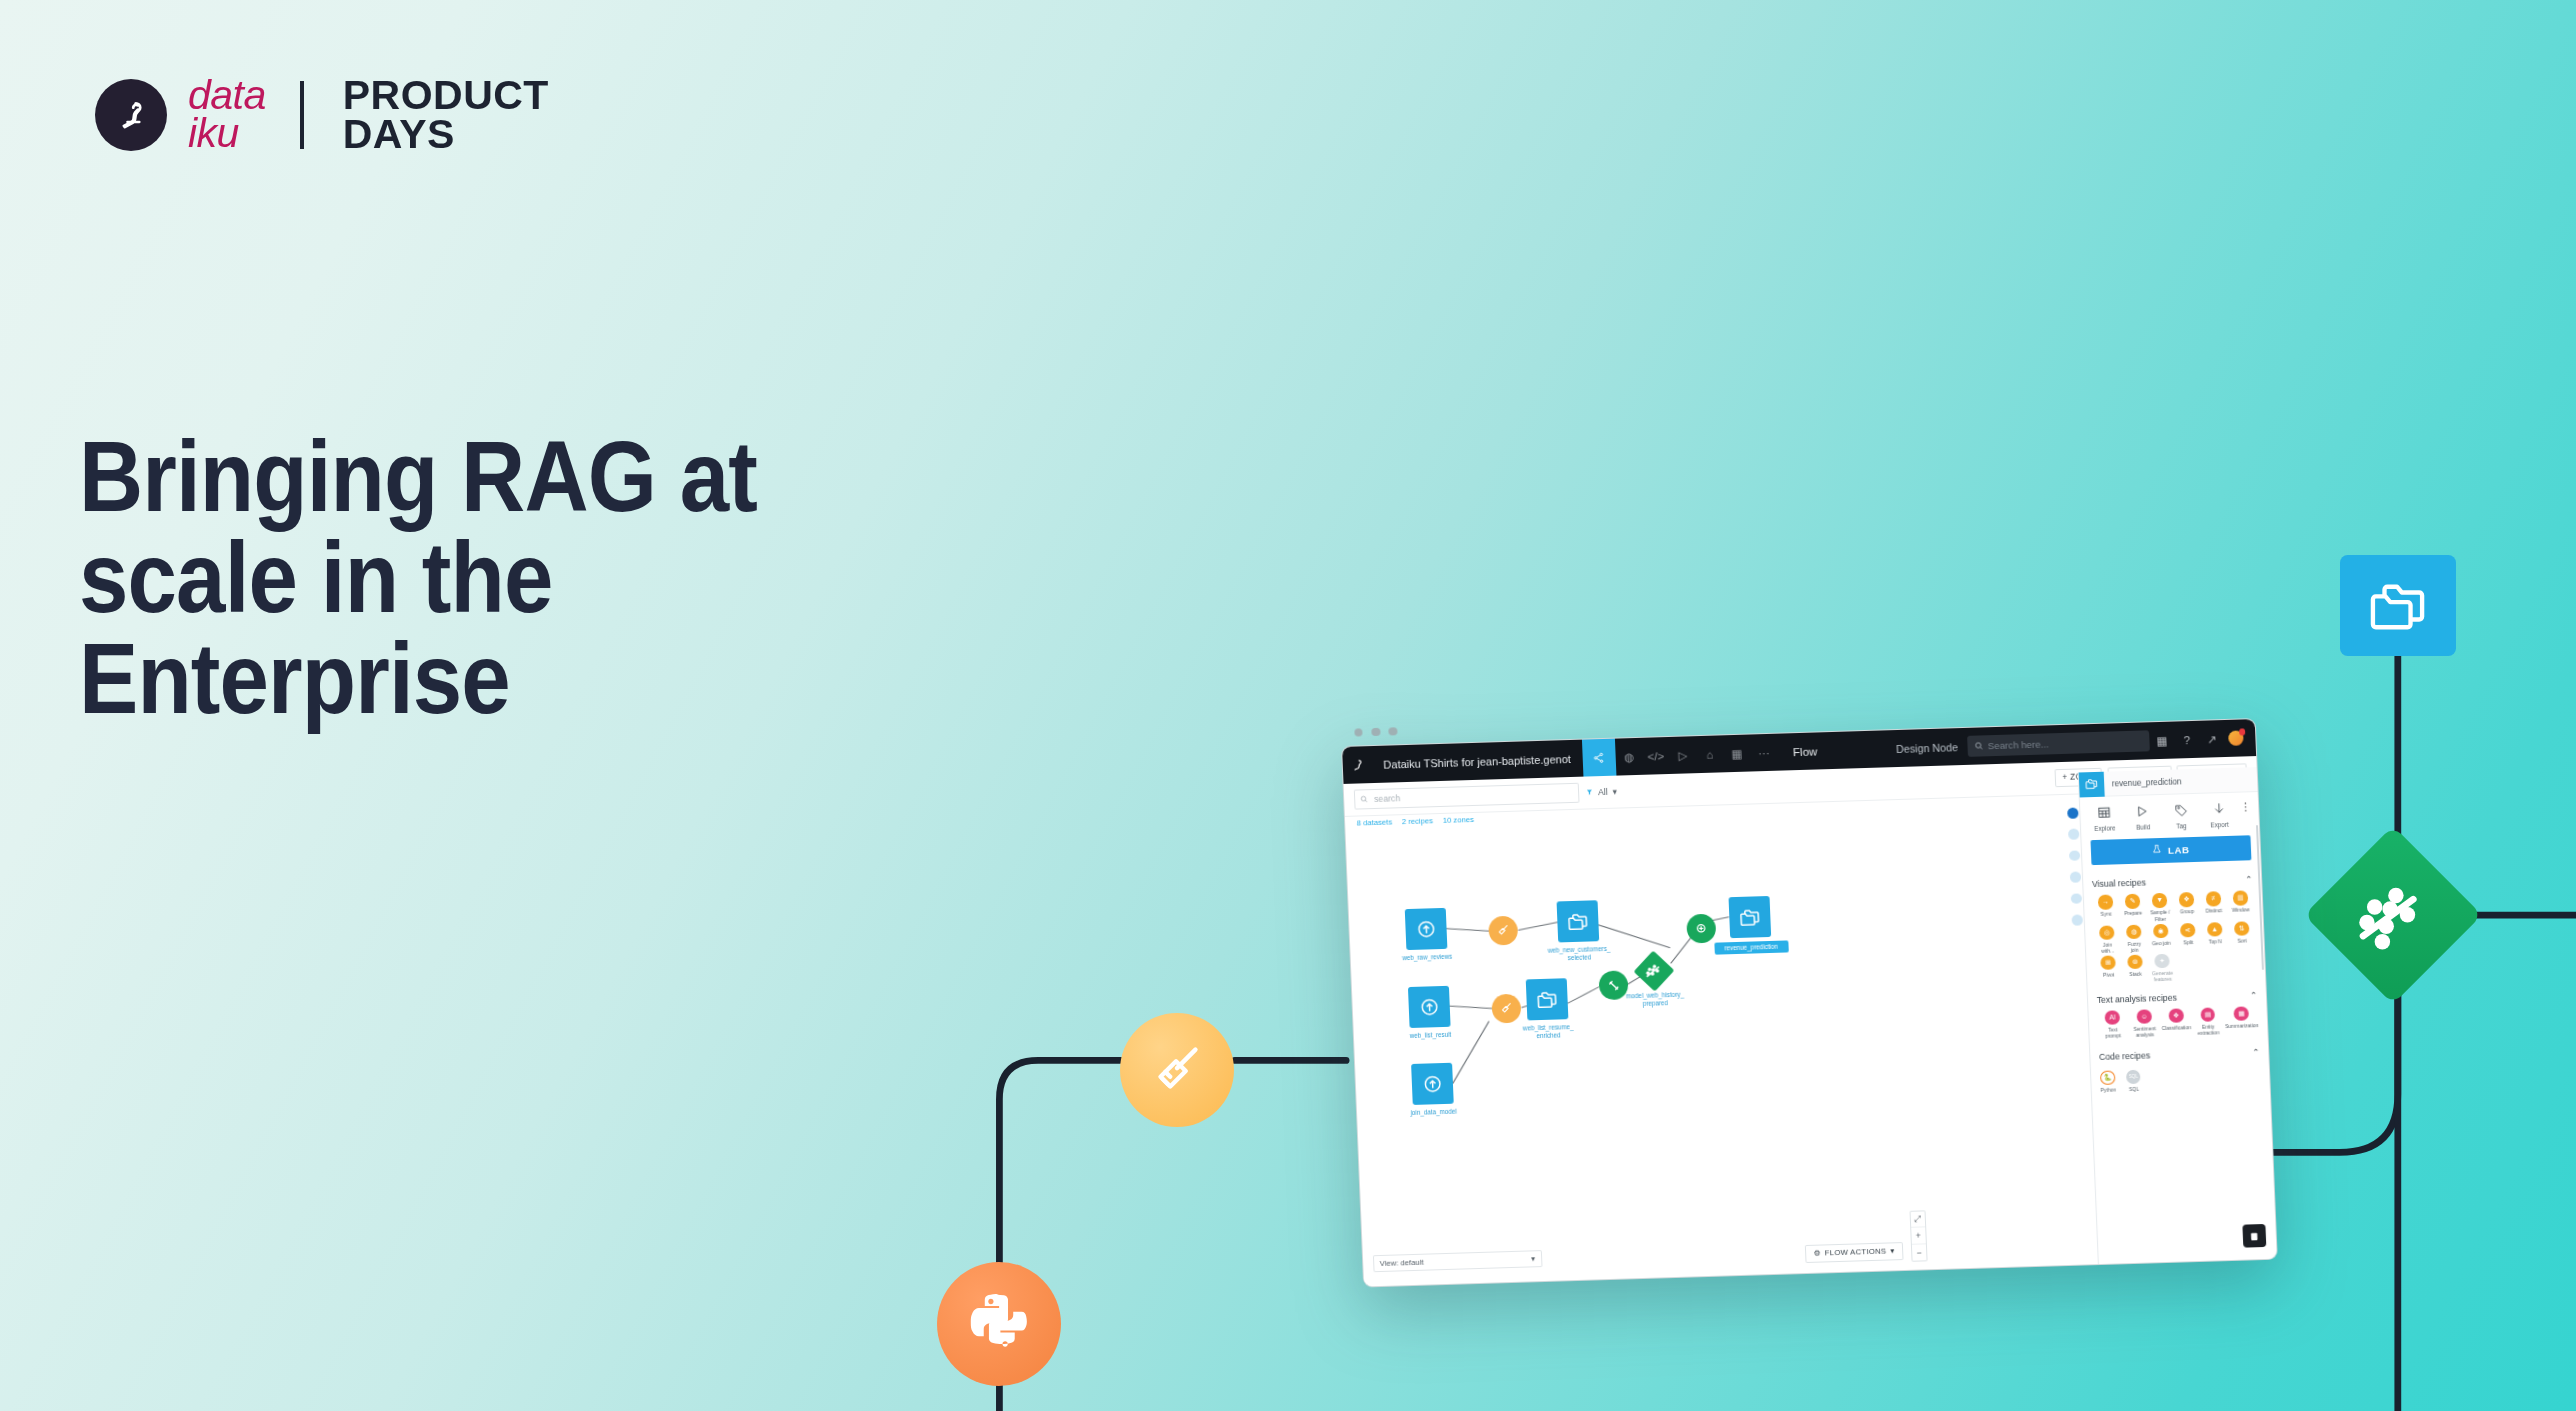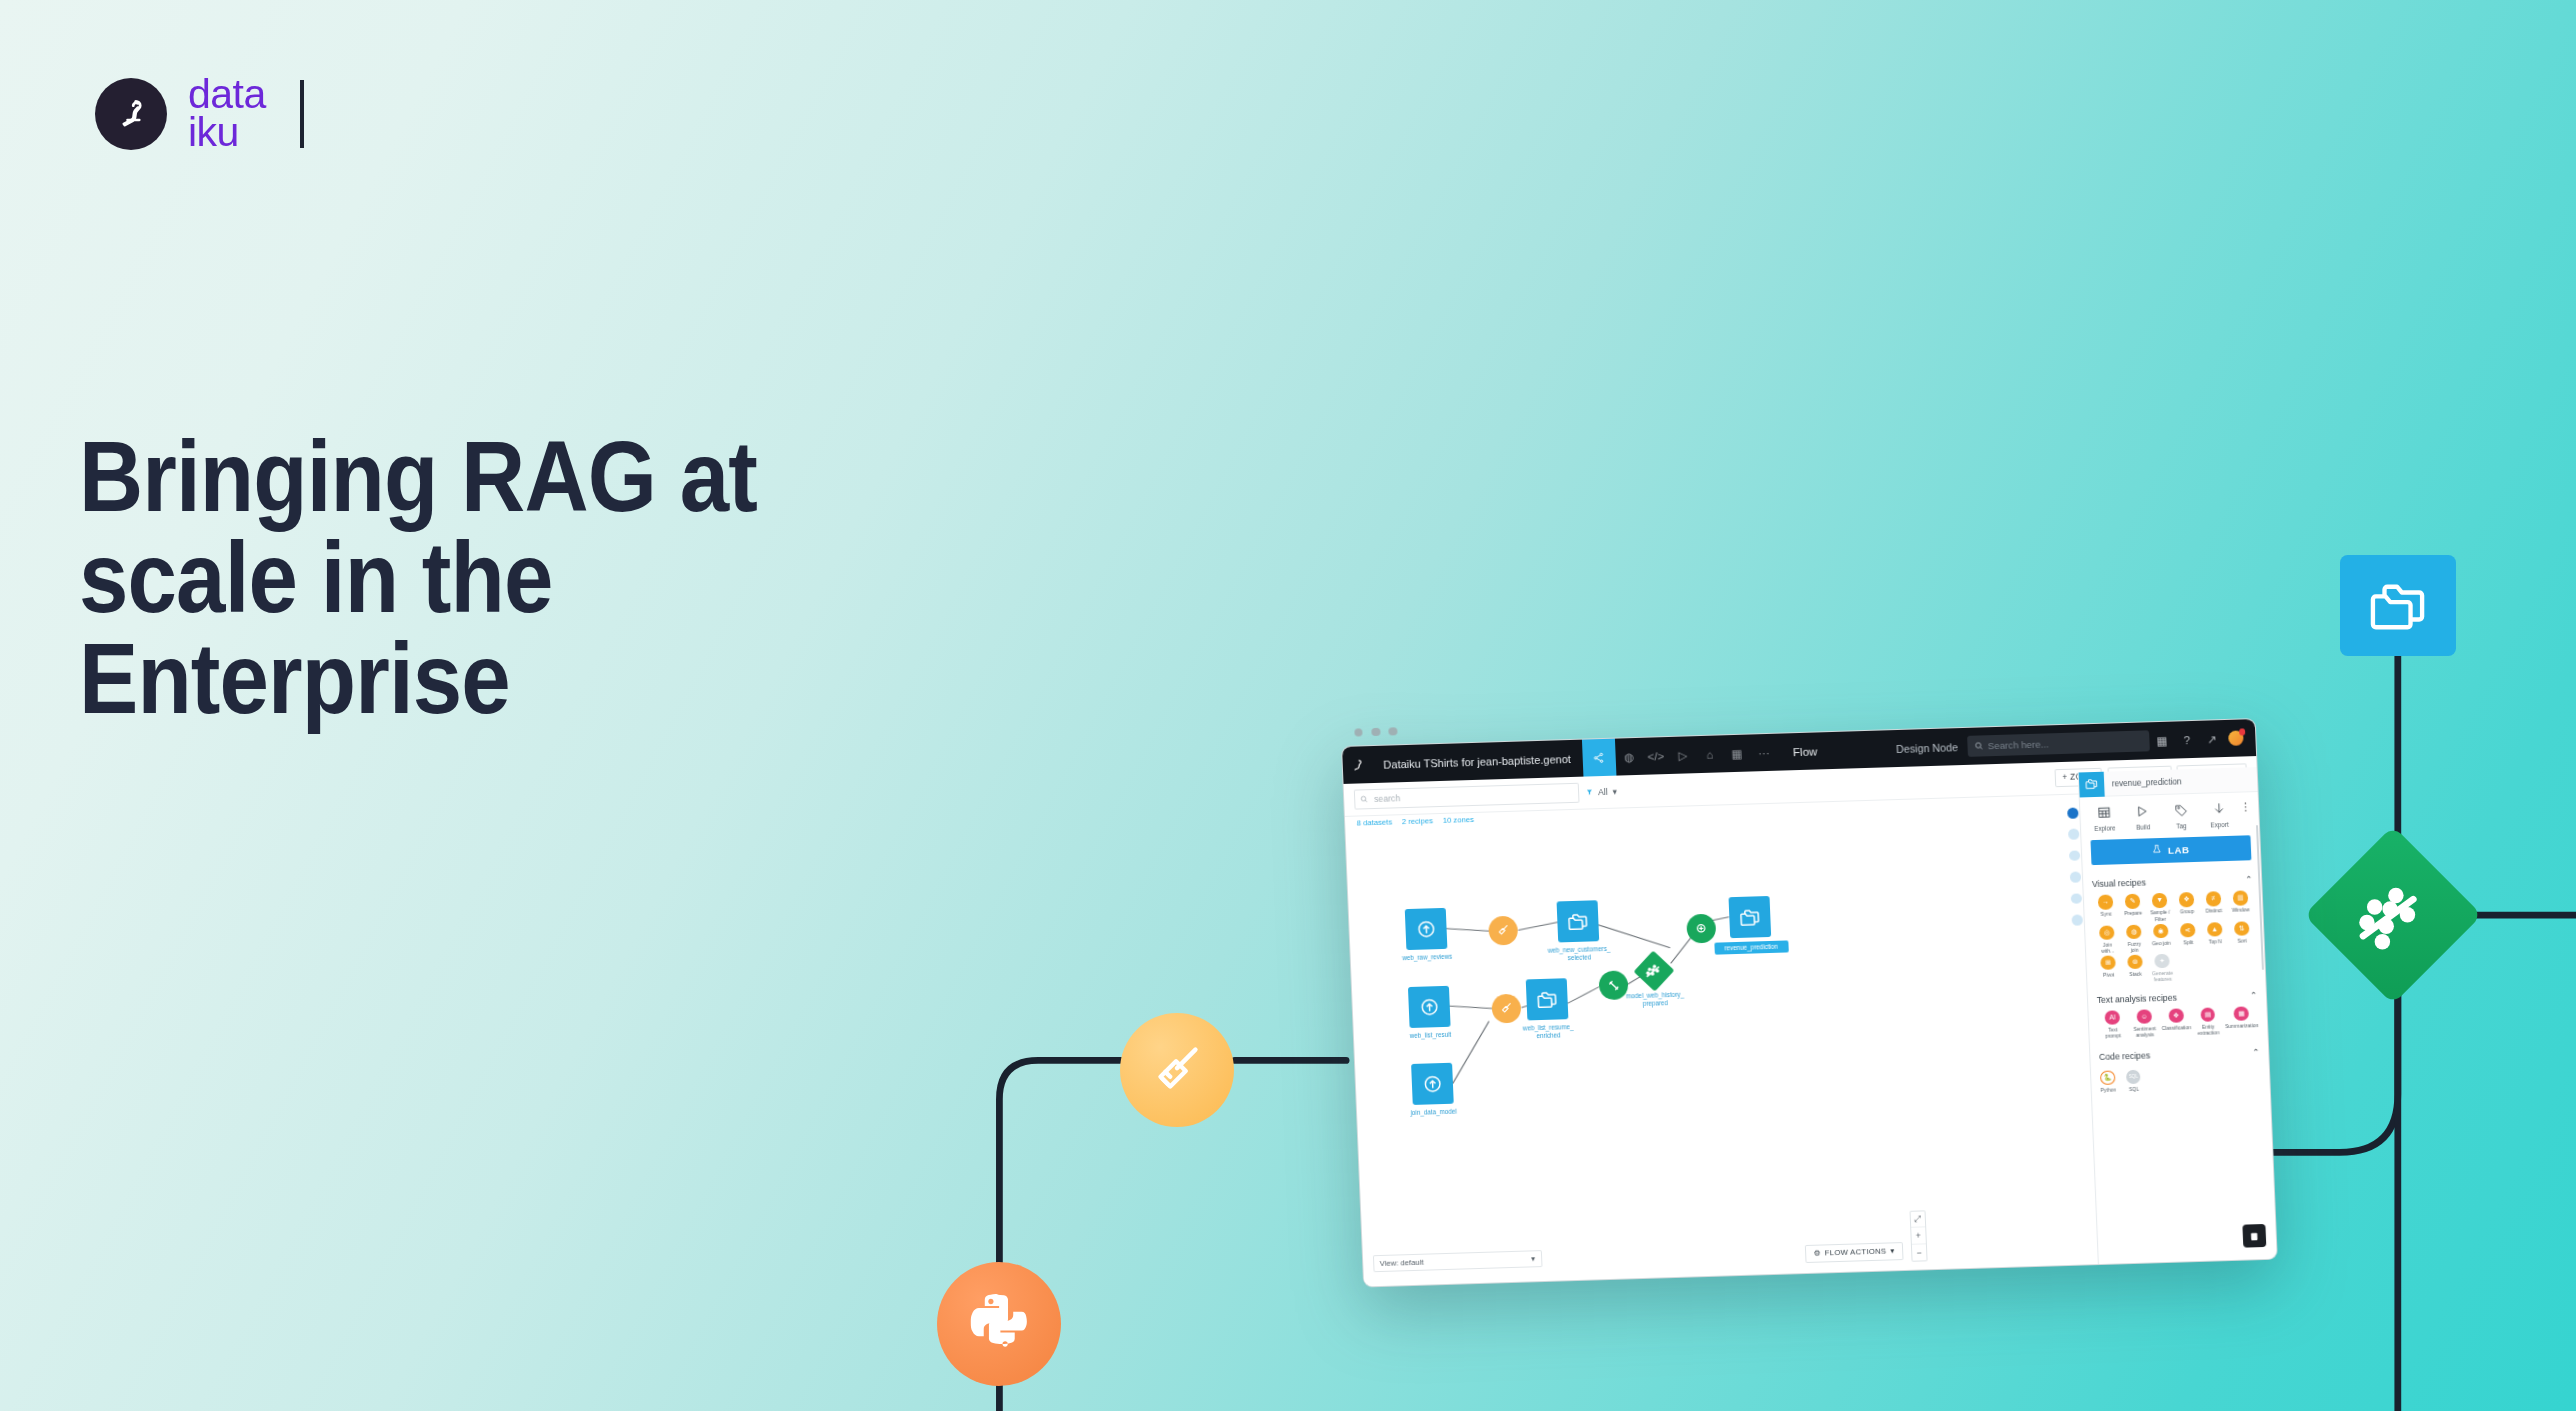--- a/index.html
+++ b/index.html
@@ -7,21 +7,21 @@
   body {
     font-family:"Liberation Sans", sans-serif;
     background: linear-gradient(118deg, #e9f5f2 0%, #e2f3f0 14%, #c9ece9 34%, #a6e3e0 52%, #72dcd8 72%, #48d6d2 88%, #35d4d0 100%);
     position:relative;
   }
 
   
   #logo { position:absolute; left:95px; top:76px; display:flex; align-items:center; gap:21px; }
   #logo .bird-circle { width:72px; height:72px; border-radius:50%; background:#241f31; position:relative; flex:none; }
   #logo .bird-circle svg { position:absolute; left:11.6px; top:11.6px; }
-  #logo .wordmark { font-size:41px; line-height:0.92; font-weight:400; color:#6d28d9; letter-spacing:-0.5px; }
+  #logo .wordmark { font-size:41px; line-height:0.92; font-weight:400; color:#be185d; letter-spacing:-0.5px;font-style:italic; }
   #logo .divider { width:3.9px; height:68px; background:#1d2331; margin:0 17.4px 0 13.6px; }
   #logo .pd { font-size:41px; line-height:0.95; font-weight:800; color:#1d2331; letter-spacing:0.5px; }
 
   
   #title { position:absolute; left:79px; top:426px; width:968px;
     font-size:101px; line-height:1.0; font-weight:700; color:#21283c;
     font-stretch:condensed; letter-spacing:-1px; transform:scaleX(0.88); transform-origin:left top; }
   #title .ln { display:block; }
 
   
@@ -126,20 +126,24 @@
       <path d="M30.2 13.4c2.4 0 4.3 2 4.3 4.3 0 1.4-.6 2.4-1.6 3.3l-2 1.9c-1 1-1.3 1.9-1.5 3.2l-.5 3.6c-.2 1.4-.9 2.5-2.1 3.2l-8.6 4.6c-.7.4-1.5.2-1.9-.5-.4-.7-.1-1.5.6-1.9l8.3-4.4c.6-.3.9-.8 1-1.5l.5-3.7c.3-1.9.9-3.3 2.3-4.8l2-2.1c.4-.4.6-.8.6-1.2 0-.8-.6-1.4-1.4-1.4-.8 0-1.4.6-1.4 1.4 0 .8-.6 1.4-1.4 1.4s-1.5-.6-1.5-1.4c0-2.4 2-4.3 4.4-4.3z" fill="#fff"></path>
       <rect x="20" y="31" width="15" height="2.6" rx="1.2" fill="#fff"></rect>
       <circle cx="32.2" cy="17.2" r="1" fill="#241f31"></circle>
     </svg>
   </div>
   <div class="wordmark">
     <div>data</div>
     <div>iku</div>
   </div>
   <div class="divider"></div>
+  <div class="pd">
+    <div>PRODUCT</div>
+    <div>DAYS</div>
+  </div>
 </div>
 
 <h1 id="title">
   <span class="ln">Bringing RAG at</span>
   <span class="ln">scale in the</span>
   <span class="ln">Enterprise</span>
 </h1>
 
 <svg id="wires" viewBox="0 0 2660 1458" width="2576" height="1412">
   <g fill="none" stroke="#19212e" stroke-width="7" stroke-linecap="round">

